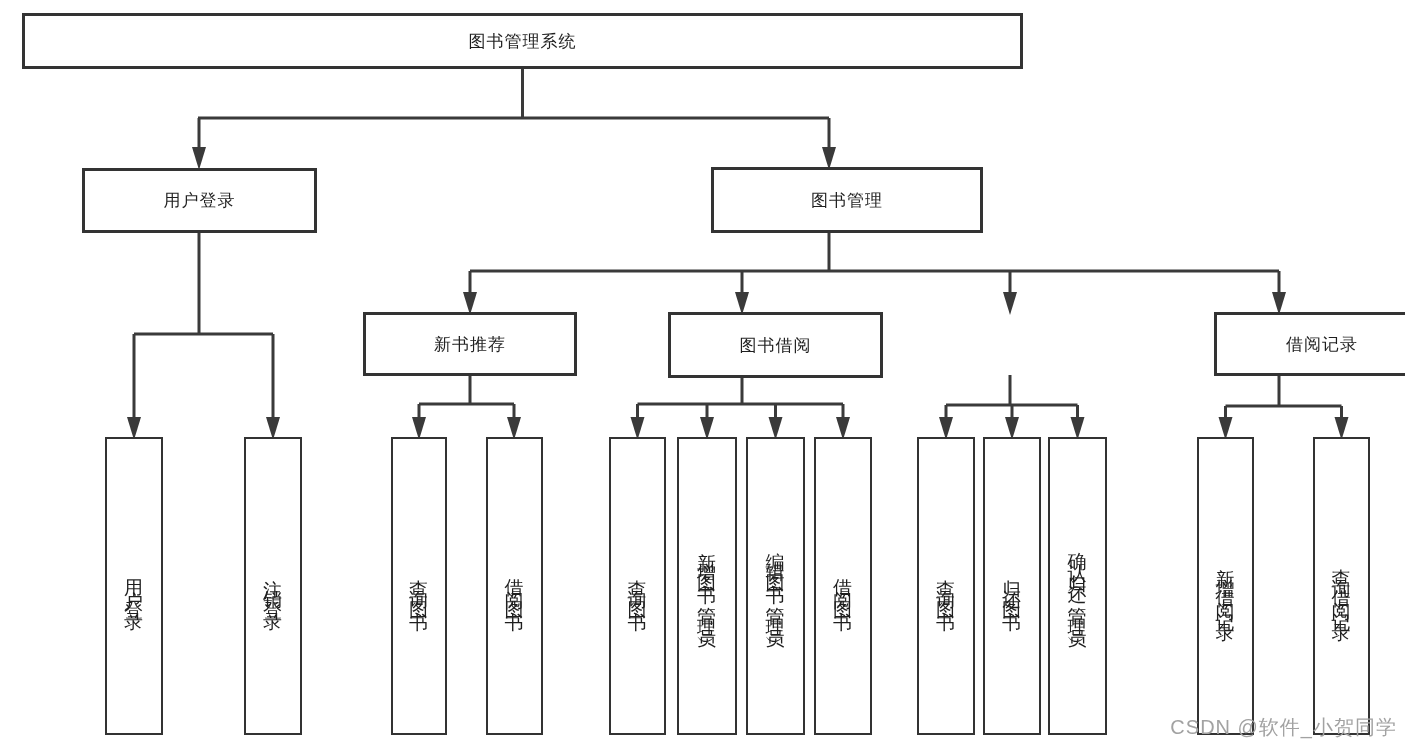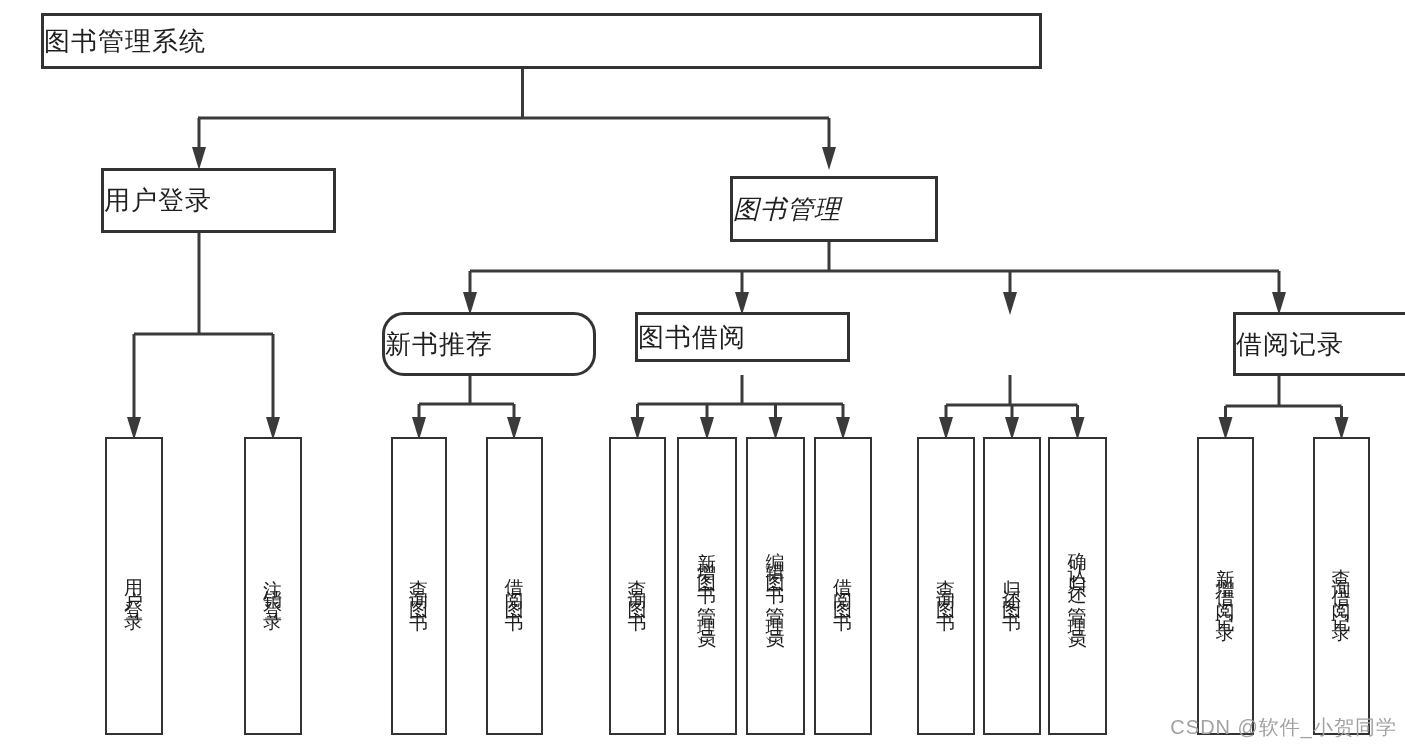--- a/index.html
+++ b/index.html
@@ -10,22 +10,22 @@
   #canvas{
     position:relative;width:1405px;height:747px;background:var(--background);
     font-family:"Liberation Sans","DejaVu Sans",sans-serif;color:var(--text);
     overflow:hidden;
   }
   #connectors{position:absolute;left:0;top:0;width:1405px;height:747px;}
   .cline{fill:none;stroke:var(--line);stroke-width:3;}
   .carrow{fill:var(--line);stroke:none;}
   .box{
     position:absolute;box-sizing:border-box;border:3px solid var(--box_border);
-    background:var(--background);display:flex;align-items:center;justify-content:flex-start;
-    font-size:26px;letter-spacing:1px;white-space:nowrap;margin-left:19px;
+    background:var(--background);display:flex;align-items:center;justify-content:center;
+    font-size:17px;letter-spacing:1px;white-space:nowrap;
   }
   .vbox{
     position:absolute;box-sizing:border-box;border:2.5px solid var(--box_border);
     background:var(--background);display:flex;align-items:center;justify-content:center;
   }
   .vtext{
     writing-mode:vertical-rl;text-orientation:mixed;
     font-size:19px;line-height:1;letter-spacing:11px;
   }
   #watermark{
@@ -88,28 +88,28 @@
     </g>
   </svg>
 
   <div class="box" style="left:22px;top:13px;width:1001px;height:56px;">
     <span>图书管理系统</span>
   </div>
 
   <div class="box" style="left:82px;top:168px;width:235px;height:65px;">
     <span>用户登录</span>
   </div>
-  <div class="box" style="left:711px;top:176px;width:208px;height:66px;font-style:italic;">
+  <div class="box" style="left:711px;top:167px;width:272px;height:66px;">
     <span>图书管理</span>
   </div>
 
-  <div class="box" style="left:363px;top:312px;width:214px;height:64px;border-radius:22px;">
+  <div class="box" style="left:363px;top:312px;width:214px;height:64px;">
     <span>新书推荐</span>
   </div>
-  <div class="box" style="left:616px;top:312px;width:215px;height:50px;">
+  <div class="box" style="left:668px;top:312px;width:215px;height:66px;">
     <span>图书借阅</span>
   </div>
   <div class="box" style="left:1214px;top:312px;width:216px;height:64px;">
     <span>借阅记录</span>
   </div>
 
   <div class="vbox" style="left:105px;top:437px;width:58px;height:298px;">
     <span class="vtext">用户登录</span>
   </div>
   <div class="vbox" style="left:244px;top:437px;width:58px;height:298px;">

